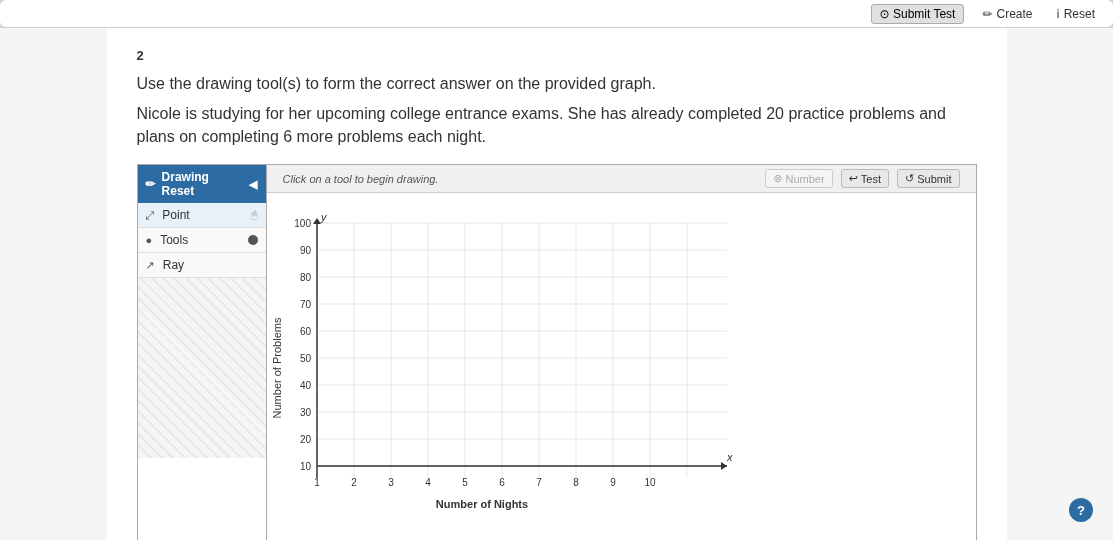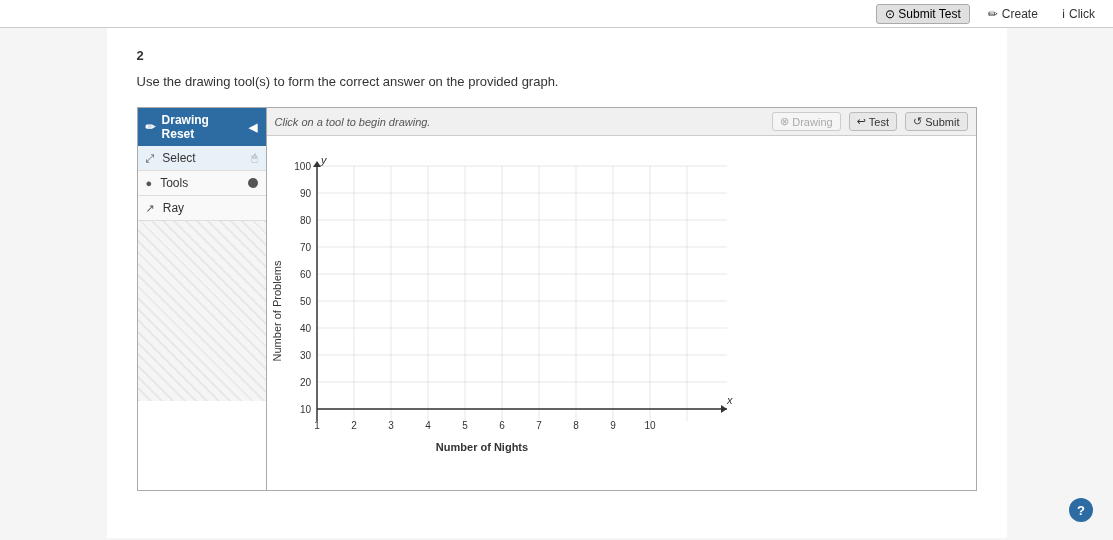--- a/index.html
+++ b/index.html
@@ -16,20 +16,21 @@
       top: 0; right: 0;
       display: flex;
       align-items: center;
       gap: 12px;
       padding: 4px 12px;
       background: #fff;
       border-bottom: 1px solid #ccc;
       width: 100%;
       height: 28px;
       justify-content: flex-end;
+      border-radius: 6px;
     }
     .top-bar-btn {
       display: flex;
       align-items: center;
       gap: 4px;
       font-size: 12px;
       color: #333;
       cursor: pointer;
       background: none;
       border: none;
@@ -57,21 +58,21 @@
       max-width: 900px;
       min-height: 510px;
     }
     .question-number {
       font-size: 13px;
       font-weight: bold;
       margin-bottom: 10px;
       color: #333;
     }
     .instruction {
-      font-size: 13px;
+      font-size: 16px;
       color: #333;
       margin-bottom: 8px;
       line-height: 1.4;
     }
     .drawing-area {
       display: flex;
       gap: 0;
       margin-top: 16px;
     }
     .drawing-tools-panel {
@@ -111,21 +112,21 @@
     }
     .graph-container {
       flex: 1;
       border: 1px solid #aaa;
       border-left: none;
       background: #fff;
     }
     .graph-toolbar {
       display: flex;
       align-items: center;
-      padding: 4px 8px;
+      padding: 4px 16px;
       background: #f0f0f0;
       border-bottom: 1px solid #ccc;
       gap: 8px;
     }
     .graph-hint {
       font-size: 11px;
       color: #555;
       flex: 1;
       font-style: italic;
     }
@@ -173,61 +174,62 @@
   <button class="submit-test-btn">
     <span>⊙</span>
     <span>Submit Test</span>
   </button>
   <button class="top-bar-btn">
     <span>✏</span>
     <span>Create</span>
   </button>
   <button class="top-bar-btn">
     <span>ℹ</span>
-    <span>Click</span>
+    <span>Reset</span>
   </button>
 </div>
 
 <div class="main-content">
   <div class="page-area">
     <div class="question-number">2</div>
     <p class="instruction">Use the drawing tool(s) to form the correct answer on the provided graph.</p>
+    <p class="instruction">Nicole is studying for her upcoming college entrance exams. She has already completed 20 practice problems and plans on completing 6 more problems each night.</p>
 
     <div class="drawing-area">
 
       <div class="drawing-tools-panel">
         <div class="drawing-tools-header">
           <span>✏</span>
           <span>Drawing Reset</span>
           <span style="margin-left:auto; font-size:11px;">◀</span>
         </div>
         <div class="tool-item active">
           <span class="tool-icon">⤢</span>
-          <span>Select</span>
+          <span>Point</span>
           <span style="margin-left:auto; font-size:10px; color:#888;">🖱</span>
         </div>
         <div class="tool-item">
           <span class="tool-icon">●</span>
           <span>Tools</span>
           <span style="margin-left:auto; font-size:10px; color:#555; display:inline-block; width:10px; height:10px; background:#555; border-radius:50%;"></span>
         </div>
         <div class="tool-item">
           <span class="tool-icon">↗</span>
           <span>Ray</span>
         </div>
 
         <div style="flex:1; height:180px; background: repeating-linear-gradient(45deg, #e8e8e8, #e8e8e8 2px, #f5f5f5 2px, #f5f5f5 8px);"></div>
       </div>
 
       <div class="graph-container">
         <div class="graph-toolbar">
           <span class="graph-hint">Click on a tool to begin drawing.</span>
           <button class="graph-btn delete-btn">
             <span>⊗</span>
-            <span>Drawing</span>
+            <span>Number</span>
           </button>
           <button class="graph-btn">
             <span>↩</span>
             <span>Test</span>
           </button>
           <button class="graph-btn">
             <span>↺</span>
             <span>Submit</span>
           </button>
         </div>

